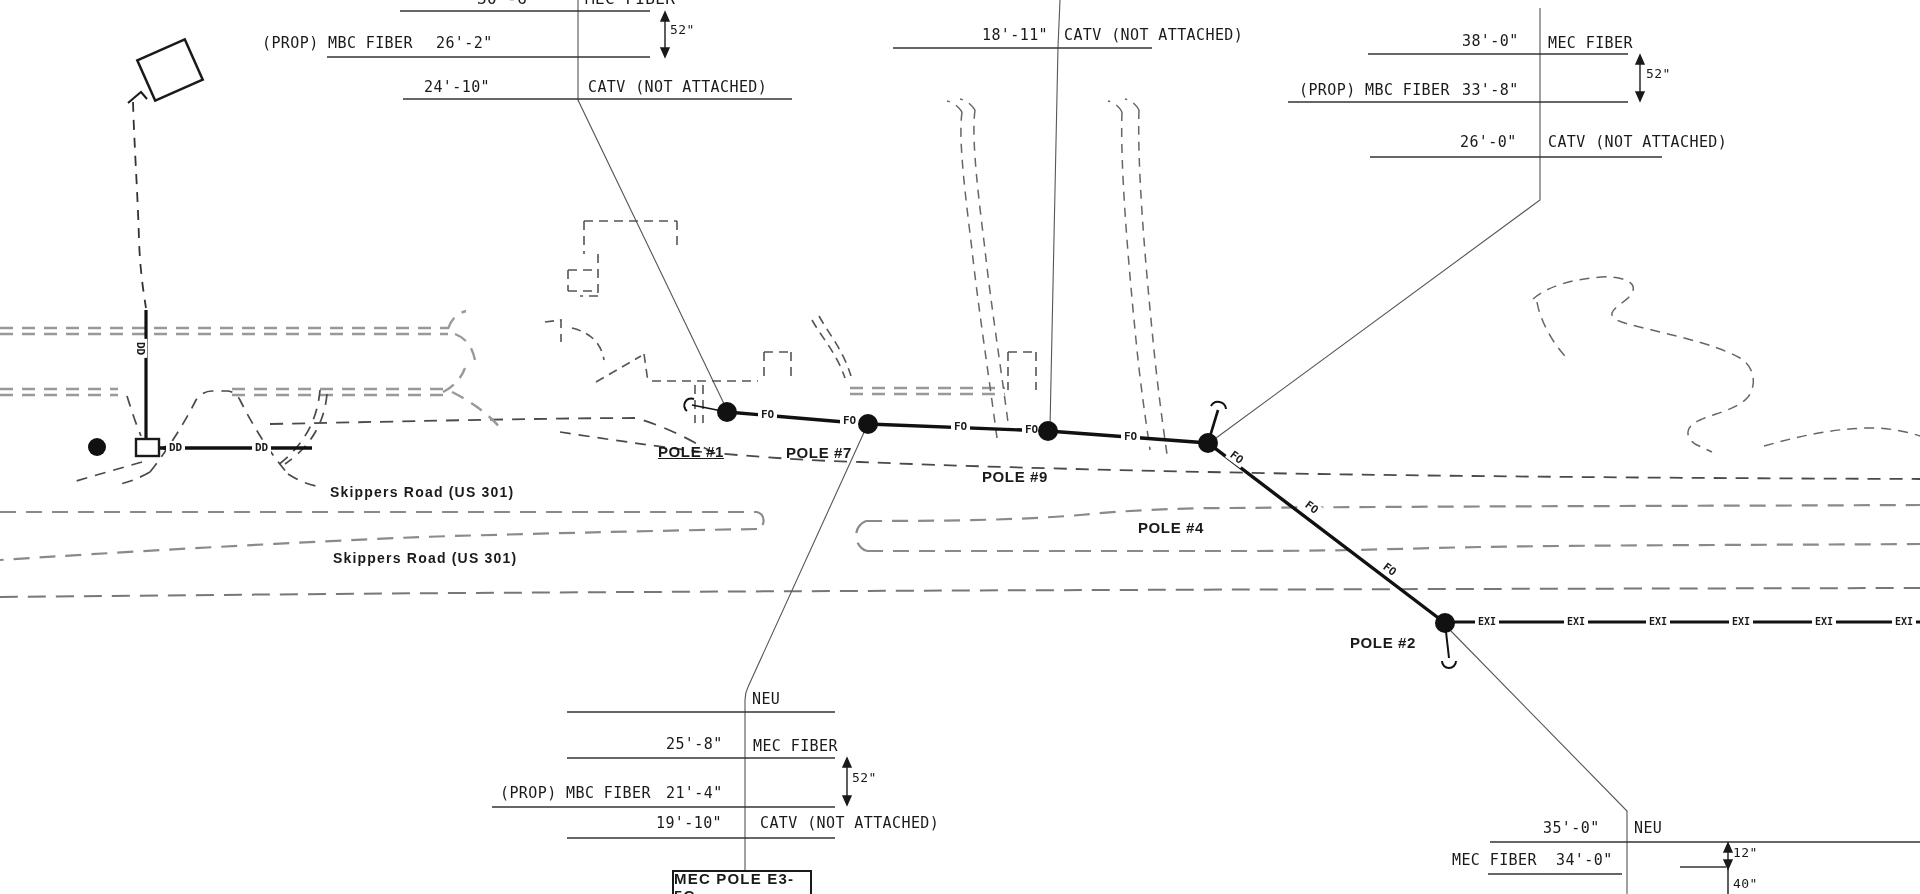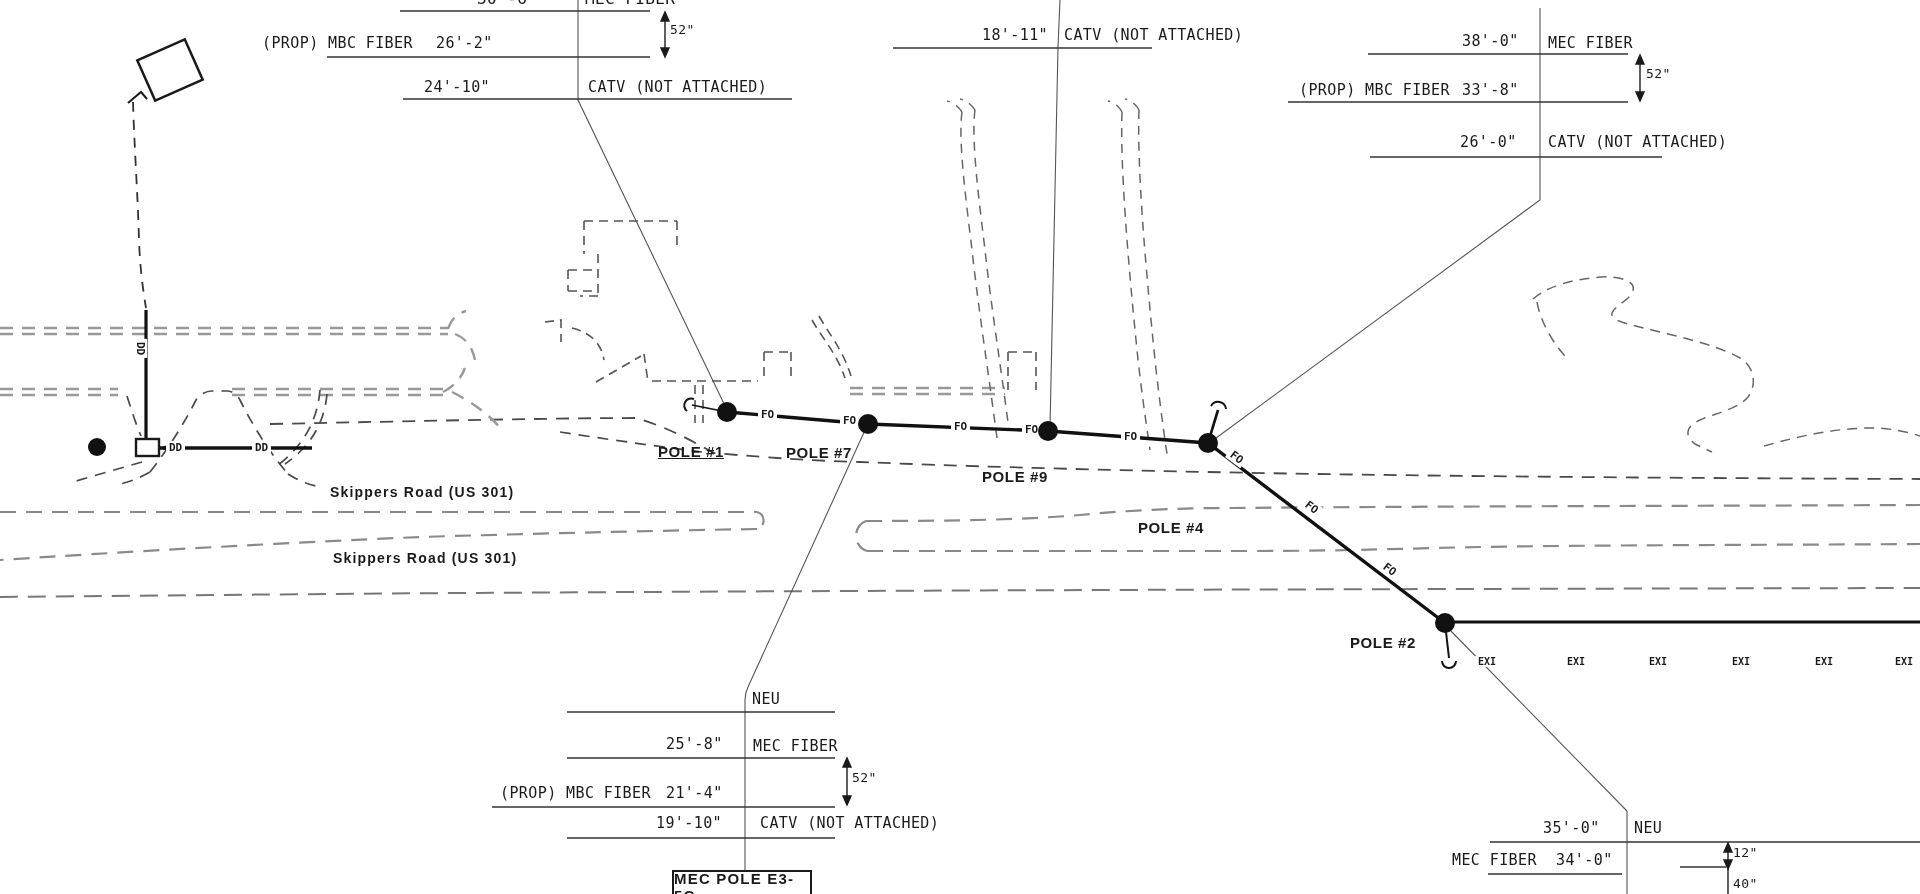--- a/index.html
+++ b/index.html
@@ -7,21 +7,21 @@
          font-family:"DejaVu Sans Mono","Liberation Mono",monospace;color:#1a1a1a;}
   #lines{position:absolute;left:0;top:0;z-index:1;}
   .txt{position:absolute;z-index:3;white-space:nowrap;font-size:15px;letter-spacing:.4px;color:#1a1a1a;}
   .cad{font-family:"DejaVu Sans Mono","Liberation Mono",monospace;}
   .dim{font-size:13px;}
   .clip-top{font-size:16px;}
   .gothic{font-family:"Liberation Sans","DejaVu Sans",sans-serif;font-weight:600;letter-spacing:1.2px;}
   .roadlbl{font-size:14px;}
   .polelbl{font-size:15px;letter-spacing:.6px;z-index:4;}
   .wire{z-index:4;background:#fff;padding:0 3px;font-weight:700;font-size:11px;letter-spacing:0;}
-  .exi{font-size:10px;margin-top:40px;}
+  .exi{font-size:10px;}
   .rot90{transform:rotate(90deg);transform-origin:center;}
   .fo-diag{transform:rotate(37deg);transform-origin:center;}
   .poledot{position:absolute;z-index:5;width:20px;height:20px;border-radius:50%;background:#111;}
   .smalldot{width:18px;height:18px;}
   .tagbox{position:absolute;z-index:4;border:2px solid #1a1a1a;background:#fff;display:flex;
           align-items:center;justify-content:center;font-size:15px;}
 </style>
 </head>
 <body>
 

